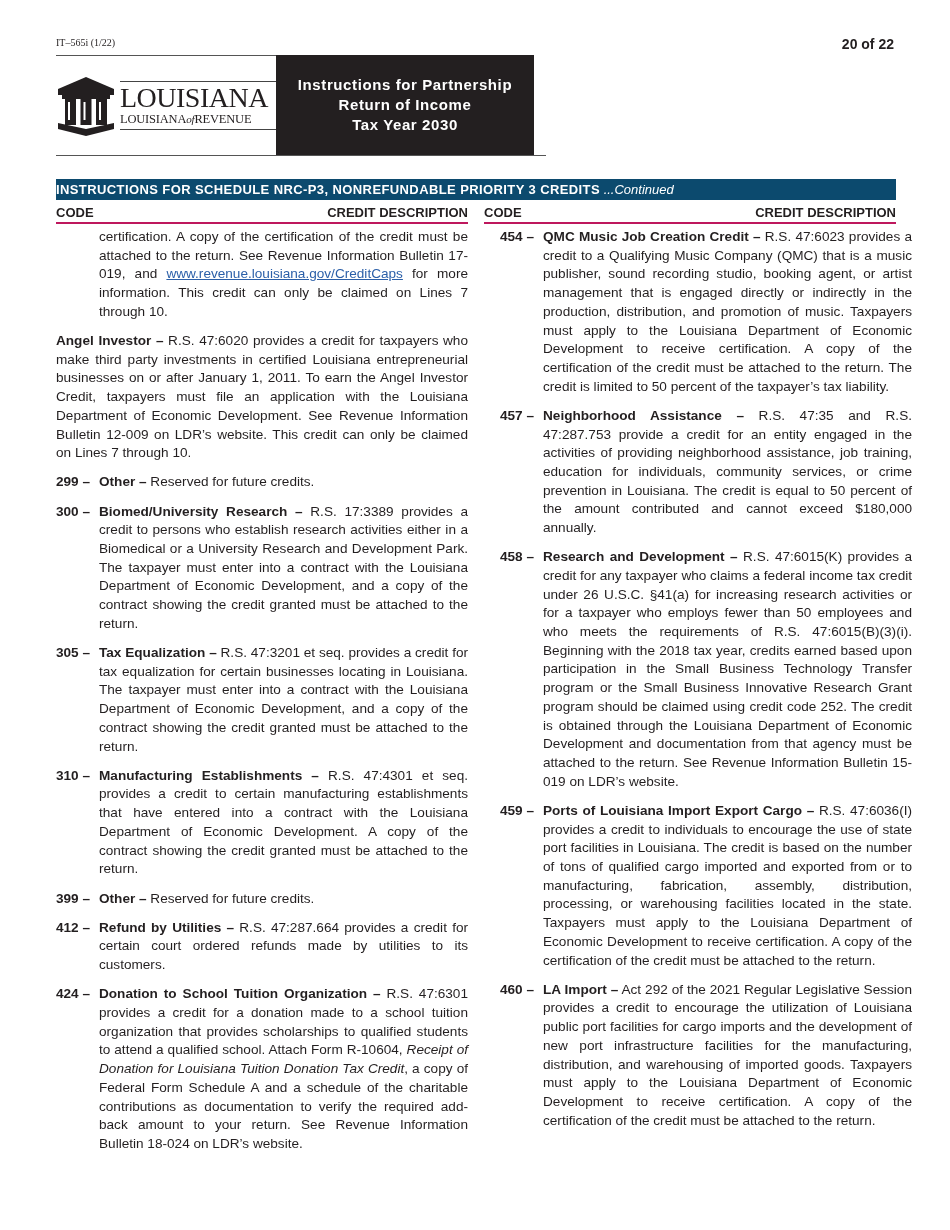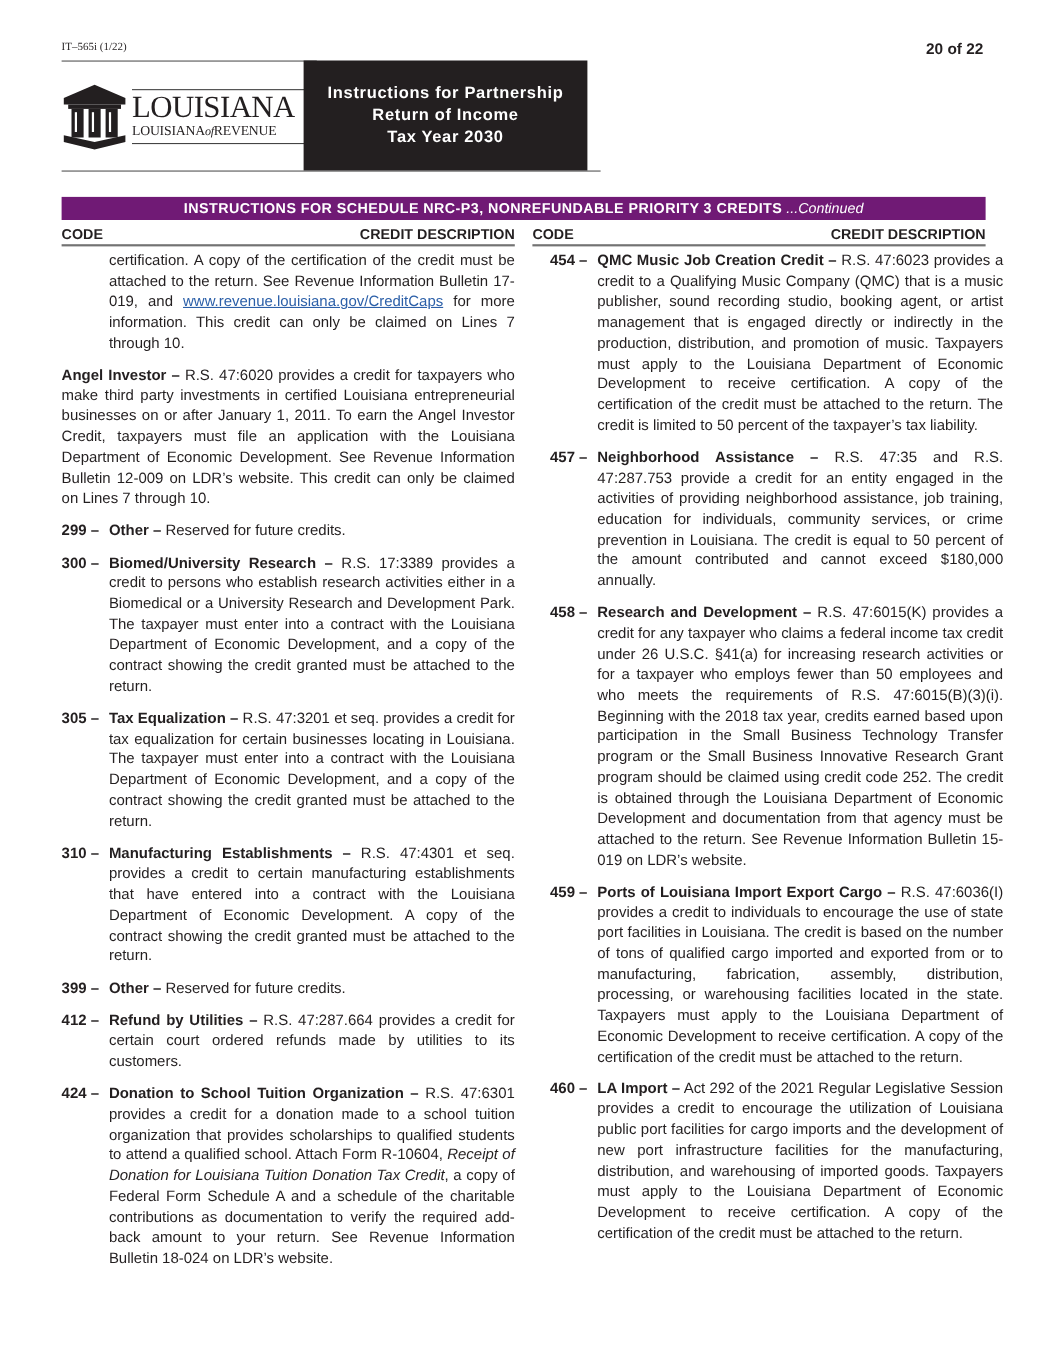--- a/index.html
+++ b/index.html
@@ -10,23 +10,23 @@
   .header-rule-bottom { position: absolute; left: 56px; top: 155px; width: 490px; height: 1px; background: #555; }
   .logo { position: absolute; left: 56px; top: 75px; width: 225px; height: 62px; }
   .logo svg { display: block; }
   .logo-text { position: absolute; left: 64px; top: 6px; width: 158px; }
   .logo-rule { height: 1px; background: #444; width: 158px; }
   .logo-name { font-family: "Liberation Serif", serif; font-size: 28px; letter-spacing: -0.5px; line-height: 28px; margin-top: 2px; color: #231f20; }
   .logo-dept { font-family: "Liberation Serif", serif; font-size: 12.5px; line-height: 14px; letter-spacing: -0.2px; margin-bottom: 3px; color: #231f20; white-space: nowrap; }
   .logo-dept i { font-size: 11px; }
   .title-box { position: absolute; left: 276px; top: 55px; width: 258px; height: 100px; background: #231f20; color: #fff; display: flex; flex-direction: column; justify-content: center; align-items: center; }
   .title-box div { font-size: 15px; font-weight: bold; letter-spacing: 0.6px; line-height: 20px; }
-  .section-bar { position: absolute; left: 56px; top: 179px; width: 840px; height: 21px; background: #701a75; color: #fff; text-align: center; font-size: 13px; font-weight: bold; letter-spacing: 0.4px; line-height: 21px; }
+  .section-bar { position: absolute; left: 56px; top: 179px; width: 840px; height: 21px; background: #0c4a6e; color: #fff; text-align: left; font-size: 13px; font-weight: bold; letter-spacing: 0.4px; line-height: 21px; }
   .section-bar .cont { font-weight: normal; font-style: italic; letter-spacing: 0; }
-  .col-head { position: absolute; top: 205px; height: 17px; border-bottom: 2px solid #737373; display: flex; justify-content: space-between; font-size: 13px; font-weight: bold; line-height: 16px; }
+  .col-head { position: absolute; top: 205px; height: 17px; border-bottom: 2px solid #be185d; display: flex; justify-content: space-between; font-size: 13px; font-weight: bold; line-height: 16px; }
   .col-head.left { left: 56px; width: 412px; }
   .col-head.right { left: 484px; width: 412px; }
   .col { position: absolute; top: 228px; width: 412px; font-size: 13.6px; line-height: 18.7px; }
   .col.left { left: 56px; }
   .col.right { left: 500px; }
   .entry { display: flex; margin-bottom: 10.5px; }
   .entry .code { flex: 0 0 43px; font-weight: bold; white-space: nowrap; }
   .entry .body { flex: 1; text-align: justify; }
   .entry .body b { font-weight: bold; }
   .cont-body { margin-left: 43px; text-align: justify; margin-bottom: 10.5px; }

